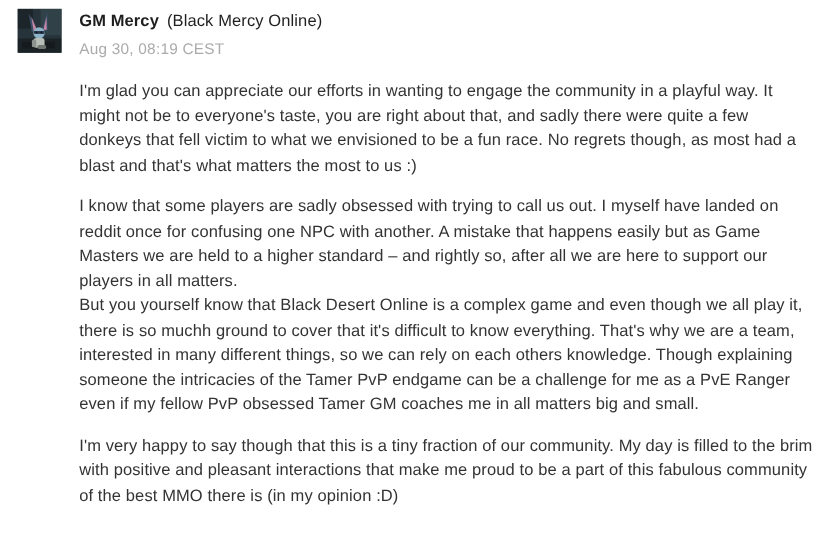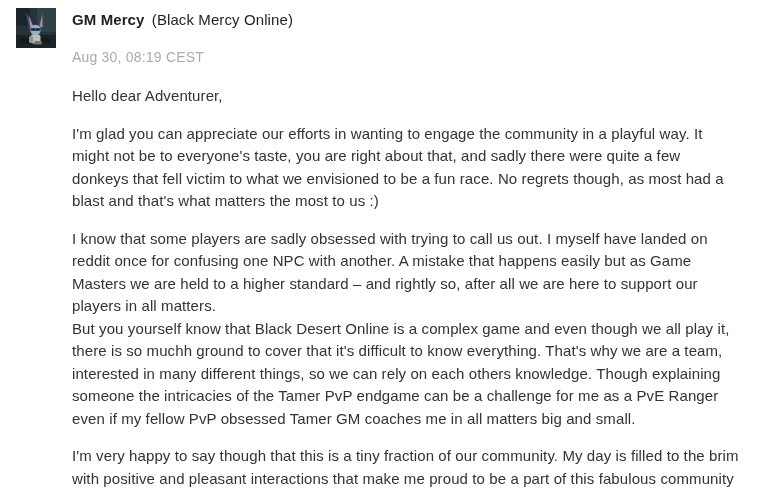--- a/index.html
+++ b/index.html
@@ -35,21 +35,21 @@
   .avatar svg { display: block; width: 40px; height: 40px; }
   .author-line {
     font-size: 15px;
     line-height: 20px;
     color: var(--author);
     letter-spacing: 0.1px;
   }
   .author-name { font-weight: bold; text-align: right; }
   .author-scope { font-weight: normal; margin-left: 3px; }
   .timestamp {
-    margin-top: 18px;
+    margin-top: 5px;
     font-size: 14px;
     line-height: 18px;
     color: var(--muted);
     letter-spacing: 0.2px;
   }
   .comment-body {
     margin-top: 19px;
     max-width: 668px;
     font-size: 15px;
     line-height: 22.5px;
@@ -94,20 +94,19 @@
 
   <div class="comment-header">
     <div class="author-line">
       <span class="author-name">GM Mercy</span>
       <span class="author-scope">(Black Mercy Online)</span>
     </div>
     <div class="timestamp">Aug 30, 08:19 CEST</div>
   </div>
 
   <div class="comment-body">
-    <p>Hello dear Adventurer,</p>
     <p>I'm glad you can appreciate our efforts in wanting to engage the community in a playful way. It might not be to everyone's taste, you are right about that, and sadly there were quite a few donkeys that fell victim to what we envisioned to be a fun race. No regrets though, as most had a blast and that's what matters the most to us :)</p>
     <p>I know that some players are sadly obsessed with trying to call us out. I myself have landed on reddit once for confusing one NPC with another. A mistake that happens easily but as Game Masters we are held to a higher standard – and rightly so, after all we are here to support our players in all matters.
 But you yourself know that Black Desert Online is a complex game and even though we all play it, there is so muchh ground to cover that it's difficult to know everything. That's why we are a team, interested in many different things, so we can rely on each others knowledge. Though explaining someone the intricacies of the Tamer PvP endgame can be a challenge for me as a PvE Ranger even if my fellow PvP obsessed Tamer GM coaches me in all matters big and small.</p>
     <p>I'm very happy to say though that this is a tiny fraction of our community. My day is filled to the brim with positive and pleasant interactions that make me proud to be a part of this fabulous community of the best MMO there is (in my opinion :D)</p>
   </div>
 
 </div>
 
 </body></html>

